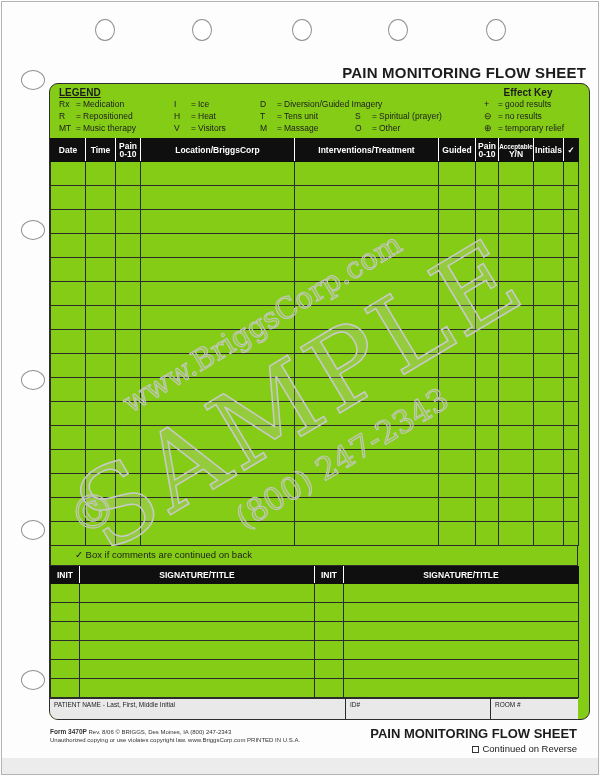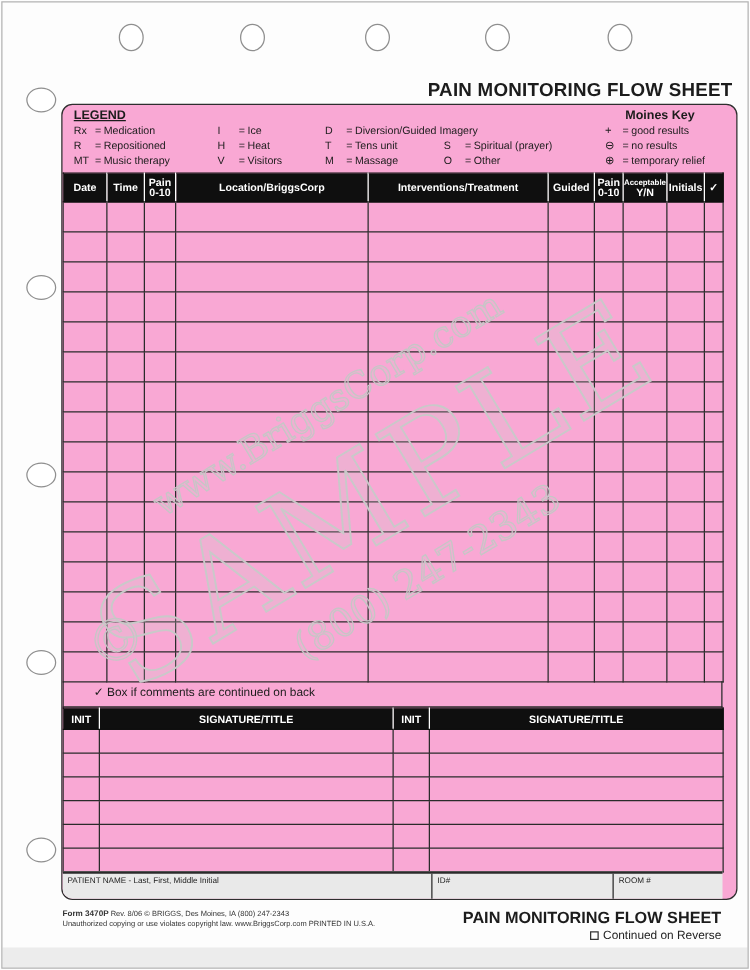--- a/index.html
+++ b/index.html
@@ -11,21 +11,21 @@
 
   
   .hole { position:absolute; border:1.5px solid #8f8f8f; border-radius:50%; background:#fff; }
   .hole.top { width:20px; height:22px; top:19px; }
   .hole.left { width:24px; height:20px; left:21px; }
 
   
   .page-title { position:absolute; top:64px; right:14px; font-size:15px; font-weight:bold; letter-spacing:.2px; }
 
   
-  .form { position:absolute; left:49px; top:83px; width:541px; height:637px; border:1.5px solid #2e2e2e; border-radius:9px; overflow:hidden; background:#f9a8d4; }
+  .form { position:absolute; left:49px; top:83px; width:541px; height:637px; border:1.5px solid #2e2e2e; border-radius:9px; overflow:hidden; background:#84cc16; }
 
   
   .lg-head { position:absolute; top:3px; font-size:10px; font-weight:bold; }
   #lg-title { left:9px; text-decoration:underline; }
   #lg-treat { left:120px; width:200px; text-align:center; }
   #lg-effect { left:428px; width:100px; text-align:center; }
   .lg-col { position:absolute; top:14px; font-size:8.5px; line-height:12px; }
   .lg-col .row { display:flex; height:12px; align-items:center; }
   .lg-col .abbr { display:inline-block; width:15px; }
   .lg-col .eq { display:inline-block; width:9px; text-align:center; }
@@ -89,21 +89,21 @@
   <div class="hole left" style="top:220px"></div>
   <div class="hole left" style="top:370px"></div>
   <div class="hole left" style="top:520px"></div>
   <div class="hole left" style="top:670px"></div>
 
   <div class="page-title">PAIN MONITORING FLOW SHEET</div>
 
   <div class="form">
 
     <div class="lg-head" id="lg-title">LEGEND</div>
-    <div class="lg-head" id="lg-effect">Moines Key</div>
+    <div class="lg-head" id="lg-effect">Effect Key</div>
 
     <div class="lg-col" id="lg-c1">
       <div class="row">
           <span class="abbr">Rx</span>
           <span class="eq">=</span>
           <span>Medication</span>
         </div>
       <div class="row">
           <span class="abbr">R</span>
           <span class="eq">=</span>

